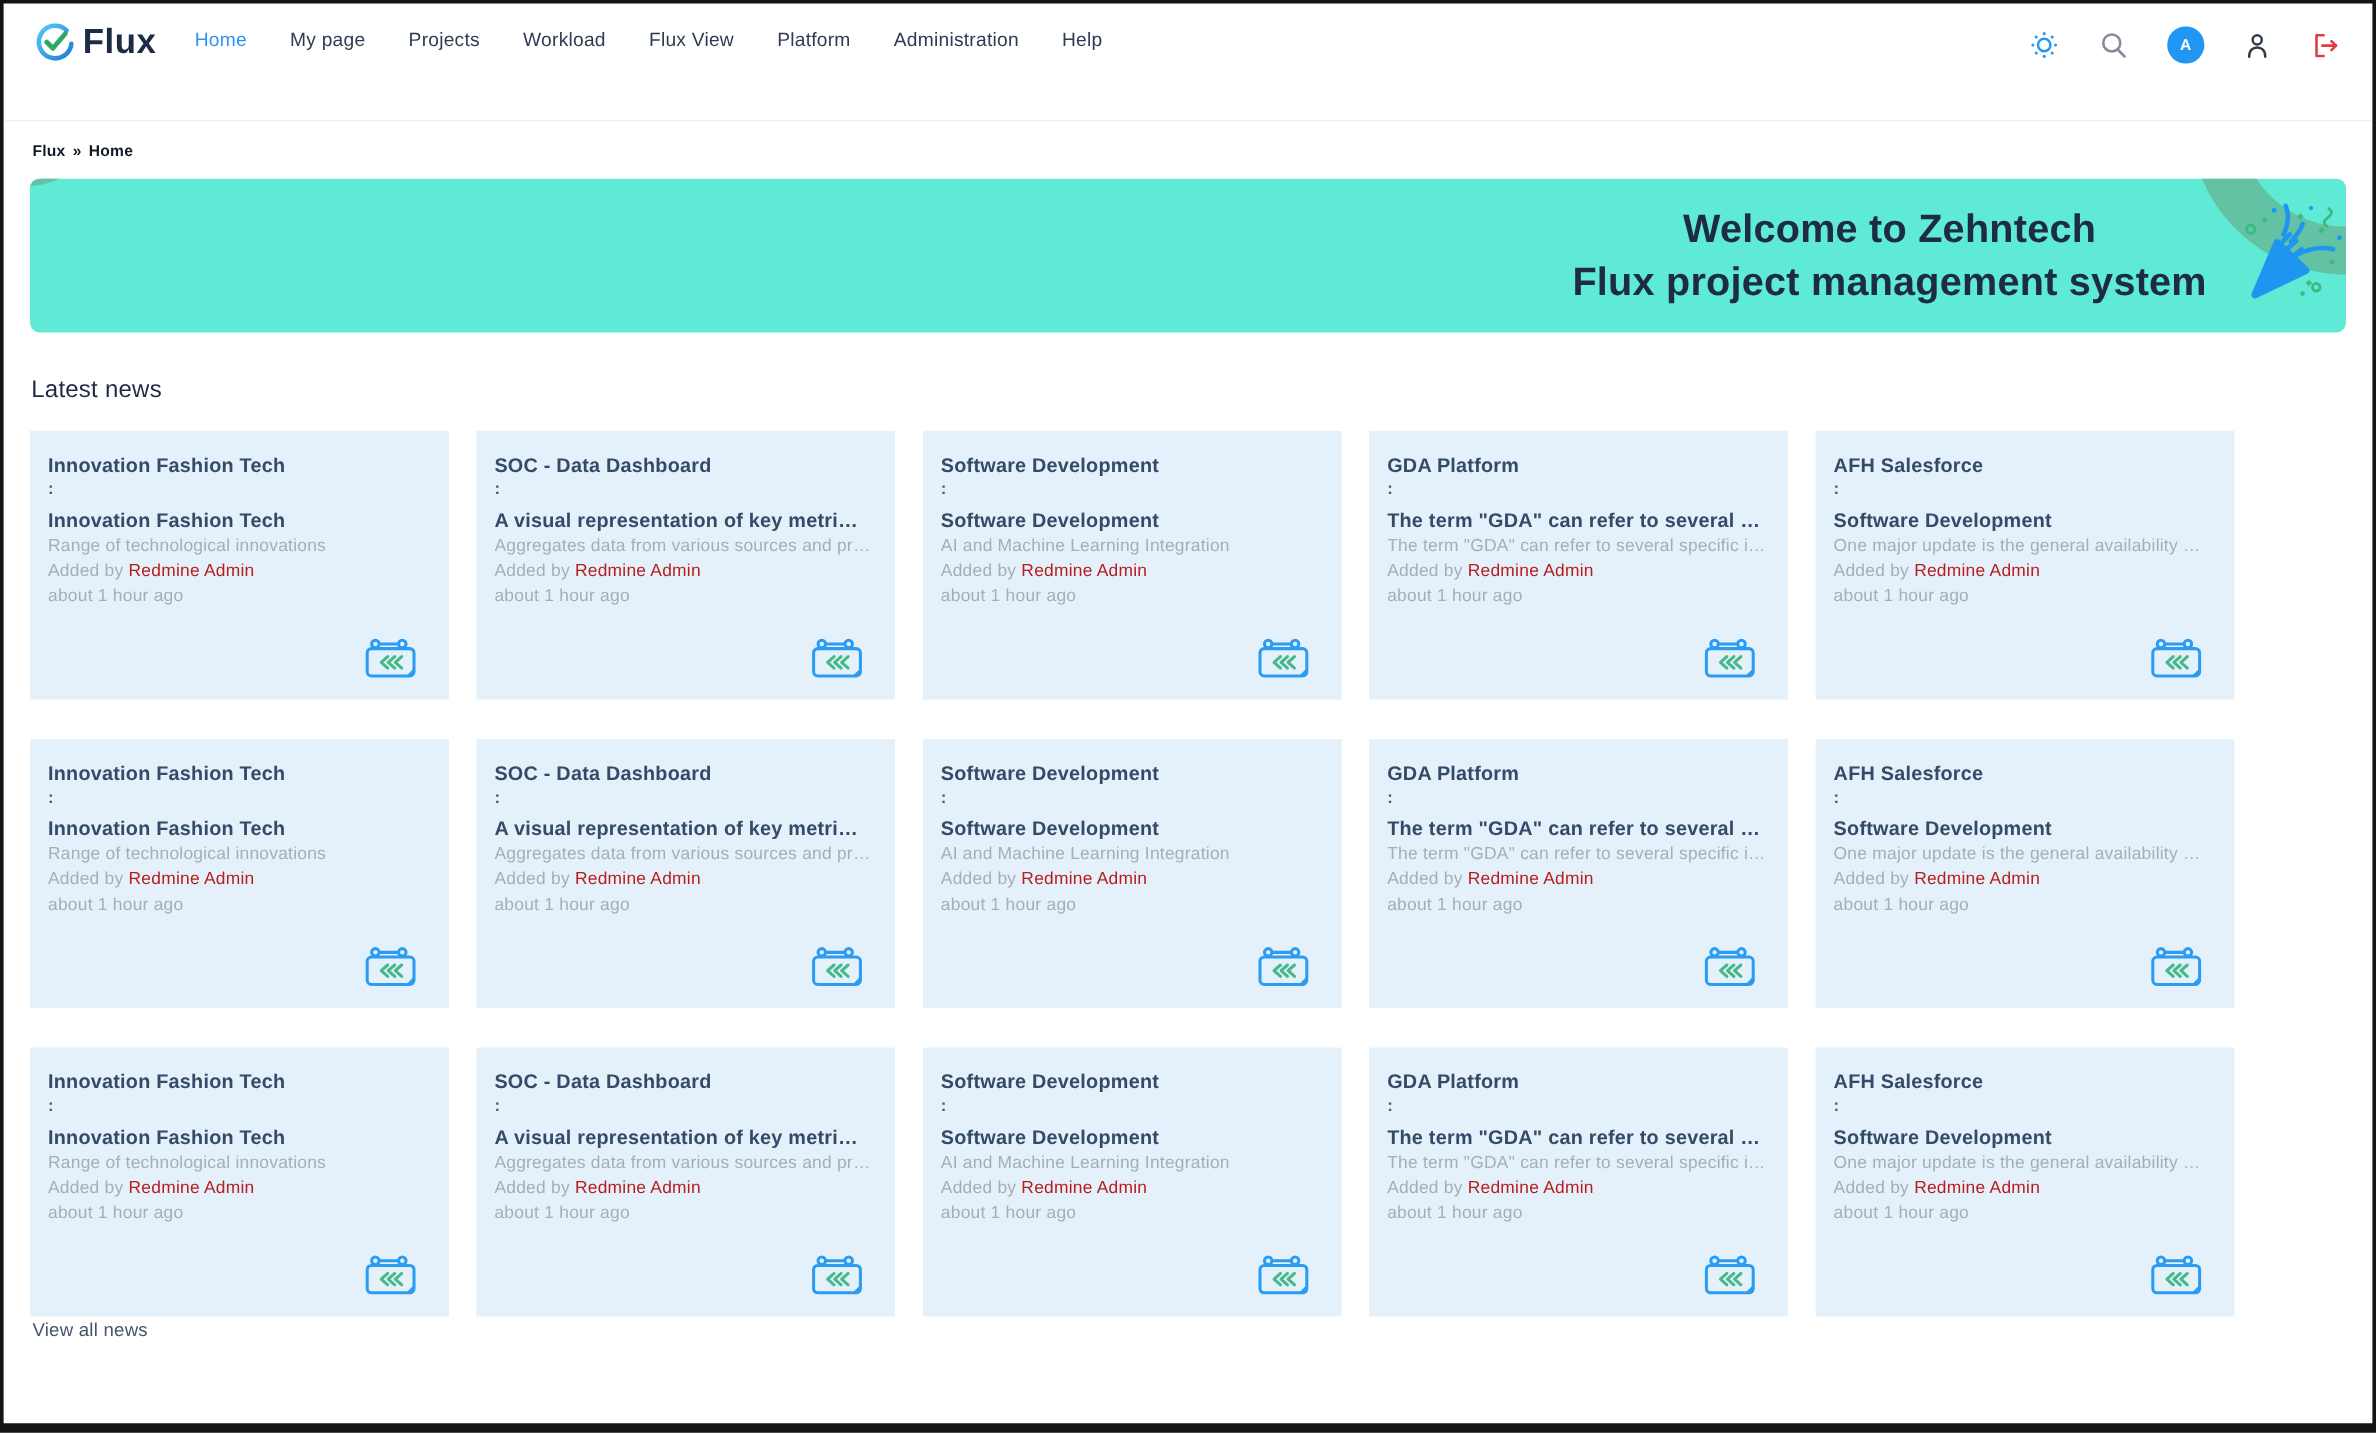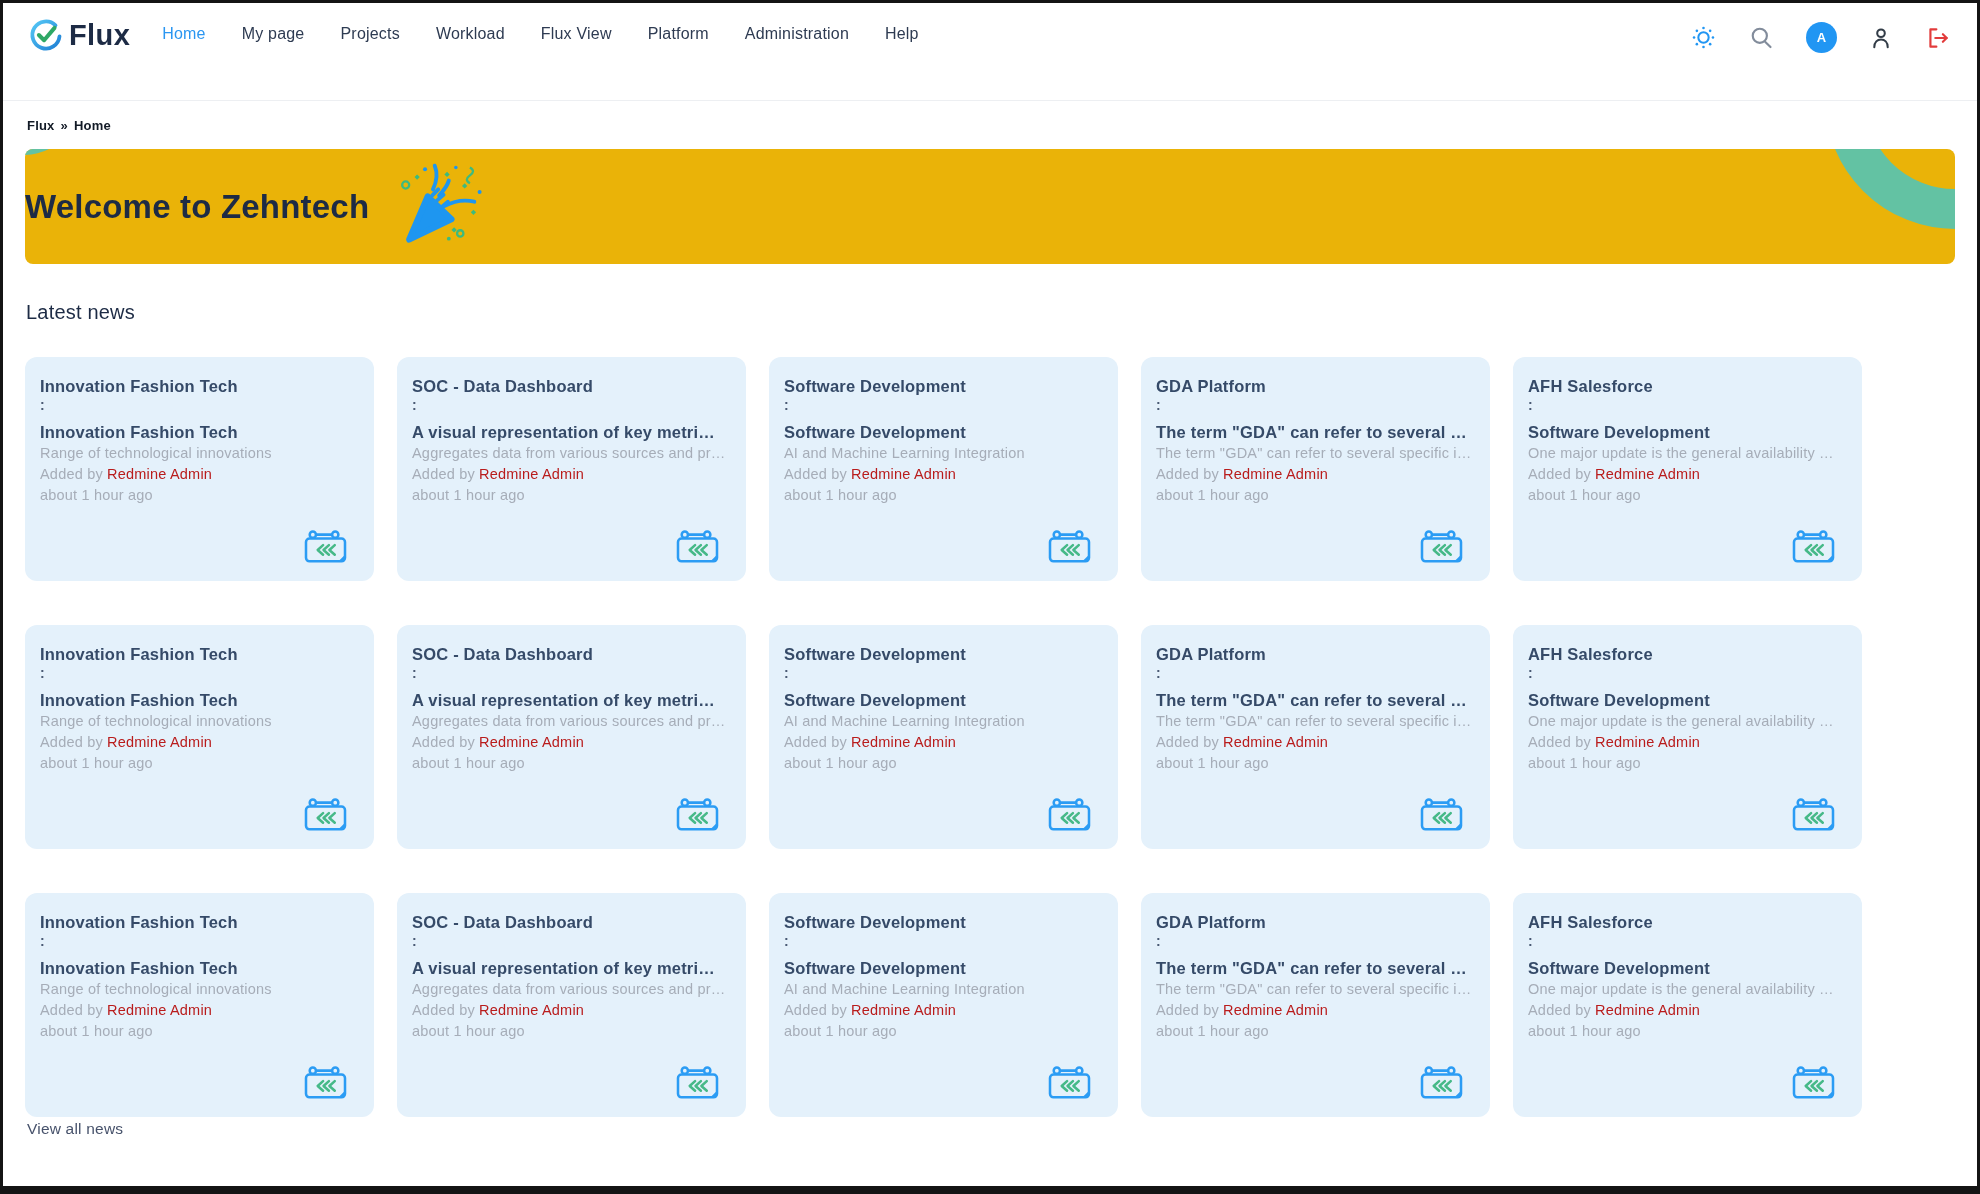--- a/index.html
+++ b/index.html
@@ -26,38 +26,38 @@
     width:31px; height:31px; border-radius:50%; background:#2196f3; color:#fff;
     display:flex; align-items:center; justify-content:center;
     font-size:13px; font-weight:700; cursor:pointer;
   }
   
   .breadcrumb { padding:17px 24px 0; font-size:13px; font-weight:700; color:#121a26; }
   .breadcrumb a { color:#121a26; text-decoration:none; cursor:pointer; }
   .crumb-sep { margin:0 6px; font-weight:700; }
   
   .banner {
-    position:relative; margin:16px 22px 0; height:115px; border-radius:8px;
-    background:#eab308; overflow:hidden;
-    display:flex; align-items:center; justify-content:flex-start;
+    position:relative; margin:16px 22px 0; height:128px; border-radius:8px;
+    background:#5eead4; overflow:hidden;
+    display:flex; align-items:center; justify-content:flex-end;
   }
   .ring { position:absolute; border-radius:50%; border-style:solid; border-color:#63c2a3; }
   .ring-left  { left:-60px; top:-110px; width:116px; height:116px; border-width:29px; }
   .ring-right { right:-130px; top:-180px; width:260px; height:260px; border-width:40px; }
   .banner-inner { position:relative; z-index:1; display:flex; align-items:center; gap:26px; }
   .banner-title { text-align:center; font-size:33px; line-height:44px; font-weight:700; color:#1d2b45; }
   
   .news-heading { margin:37px 16px 0 23px; font-size:20px; font-weight:400; color:#1d2b45; }
   .news-grid {
     margin:22px 0 0 22px;
     display:grid; grid-template-columns:repeat(5,349px); column-gap:23px; row-gap:33px;
   }
   .card {
-    position:relative; height:224px; background:#e4f1fb; border-radius:12px;
-    padding:20px 16px 0 15px; overflow:hidden; cursor:pointer;margin-top:11px;
+    position:relative; height:224px; background:#e4f1fb; border-radius:0;
+    padding:20px 16px 0 15px; overflow:hidden; cursor:pointer;
   }
   .card-title, .card-subtitle {
     font-size:16.5px; font-weight:600; color:#35466028; 
   }
   .card-title, .card-subtitle { color:#354a68; white-space:nowrap; overflow:hidden; text-overflow:ellipsis; }
   .card-colon { font-size:14px; font-weight:600; color:#4a5a74; line-height:15px; margin:2px 0 10px; }
   .card-desc {
     margin-top:3px; font-size:14.5px; color:#a6adb8;
     white-space:nowrap; overflow:hidden; text-overflow:ellipsis;
   }
@@ -148,20 +148,21 @@
   <a>Flux</a><span class="crumb-sep">»</span><span>Home</span>
 </div>
 
 
 <div class="banner">
   <div class="ring ring-left"></div>
   <div class="ring ring-right"></div>
   <div class="banner-inner">
     <div class="banner-title">
       <div>Welcome to Zehntech</div>
+      <div>Flux project management system</div>
     </div>
     <span style="display:flex;">
       <svg viewBox="0 0 100 100" width="90" height="88">
         <g fill="none" stroke="#1e96f0" stroke-width="4.4" stroke-linecap="round">
           <path d="M42,30 Q49,15 44,3"></path>
           <path d="M49,37 Q58,27 60,20"></path>
           <path d="M55,49 Q72,40 89,44"></path>
           <path d="M41,37 L48,30"></path>
           <path d="M46,43 L54,36"></path>
           <path d="M52,50 L59,44"></path>

